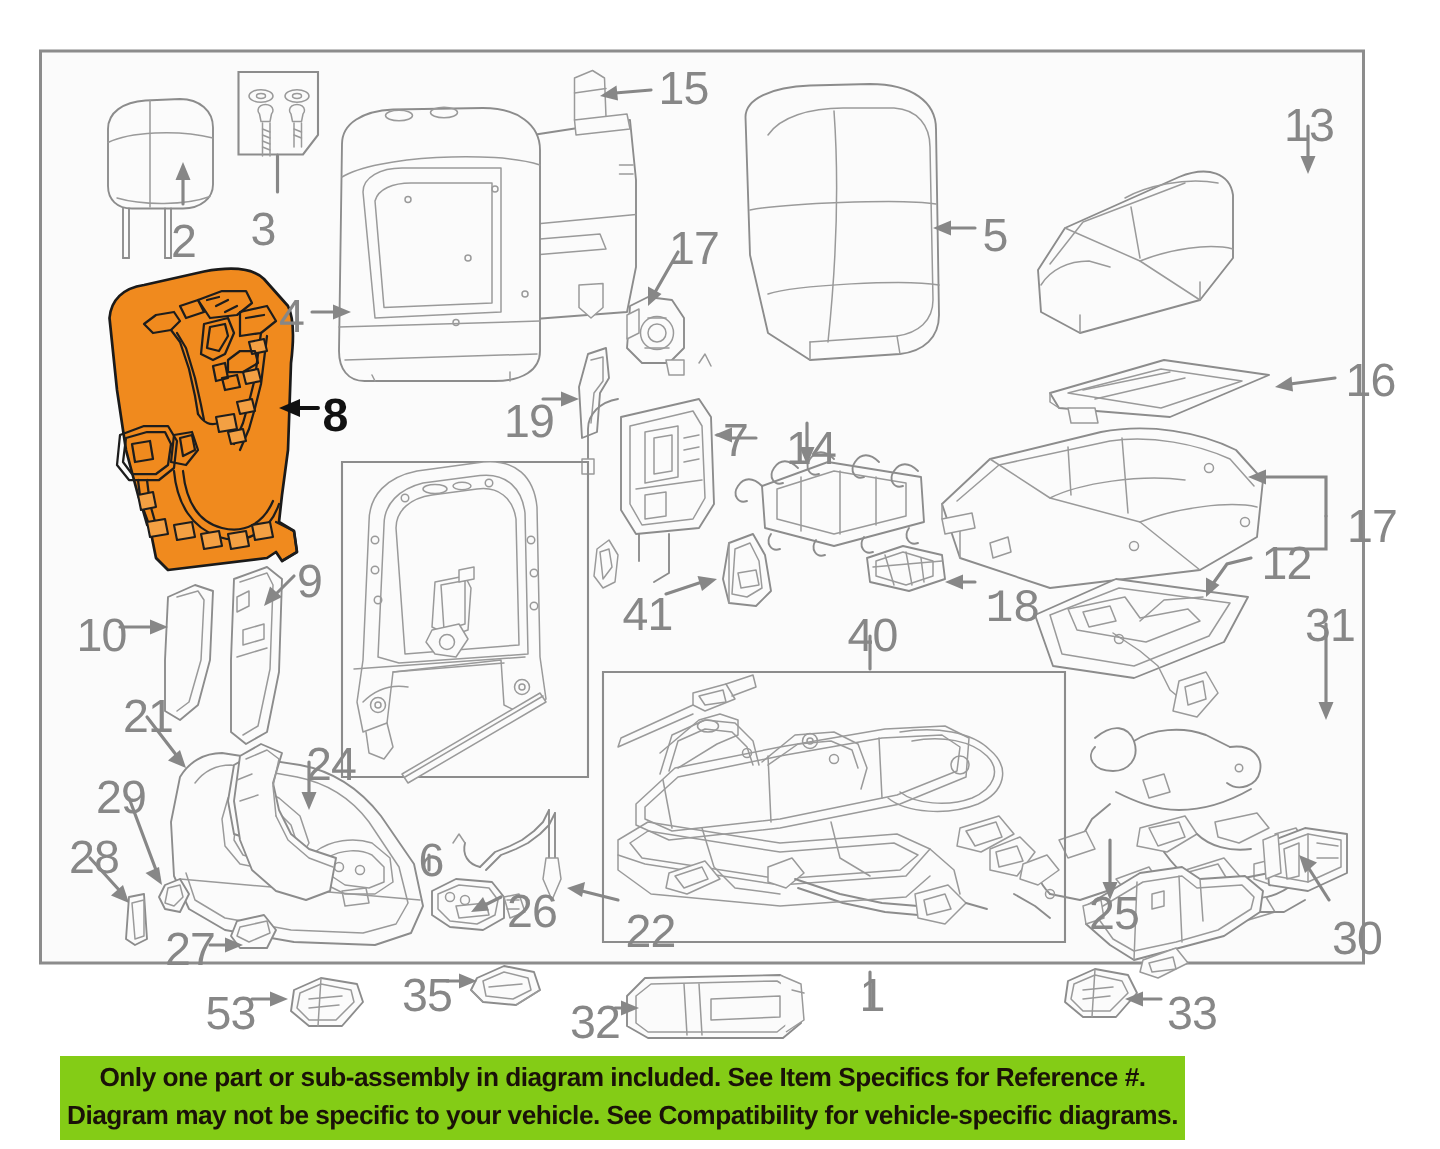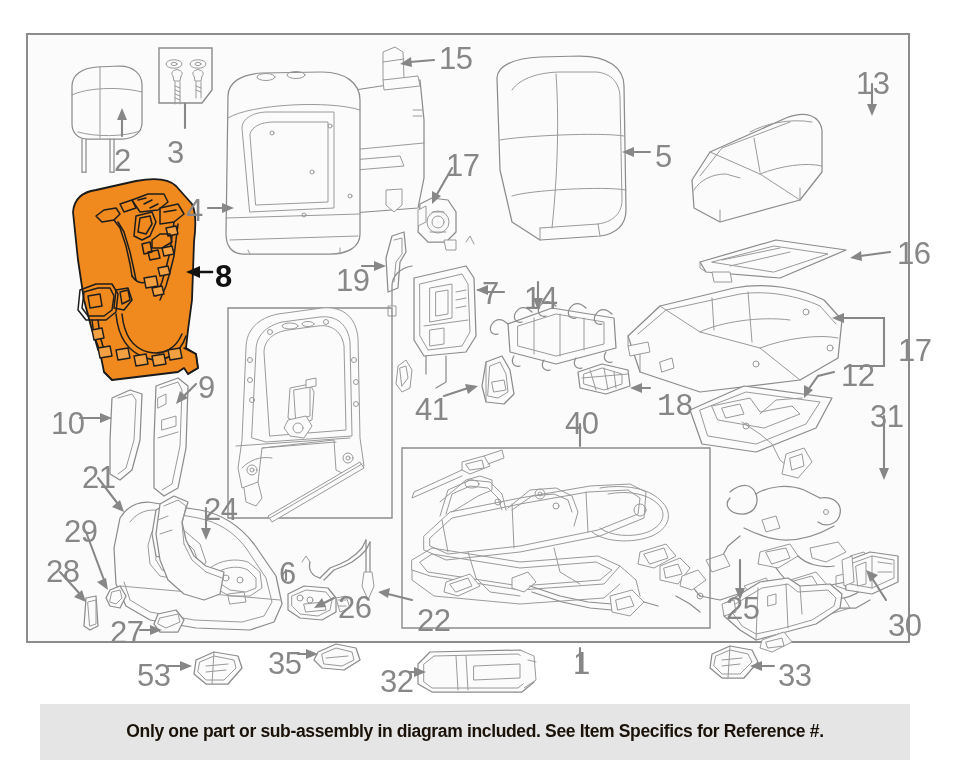--- a/index.html
+++ b/index.html
@@ -42,22 +42,22 @@
     user-select: none;
   }
   .lbl.hi {
     color: #111111;
     font-weight: 700;
   }
   
   #disclaimer-banner {
     position: absolute;
     left: 40px; top: 704px;
-    width: 870px; height: 56px;
-    background: #e5e5e5;
+    width: 750px; height: 56px;
+    background: #84cc16;
     display: flex;
     flex-direction: column;
     align-items: center;
     justify-content: center;
     padding: 2px 6px 4px 6px;
   }
   #disclaimer-banner .line {
     color: #1a1208;
     font-family: "Liberation Sans", sans-serif;
     font-weight: 700;
@@ -719,15 +719,16 @@
     <div class="lbl" style="left:888px; top:610px;">30</div>
     <div class="lbl" style="left:870px; top:401px;">31</div>
     <div class="lbl" style="left:380px; top:666px;">32</div>
     <div class="lbl" style="left:778px; top:660px;">33</div>
     <div class="lbl" style="left:137px; top:660px;">53</div>
     <div class="lbl" style="left:268px; top:648px;">35</div>
   </div>
 
   <div id="disclaimer-banner">
     <div class="line">Only one part or sub-assembly in diagram included. See Item Specifics for Reference #.</div>
+    <div class="line">Diagram may not be specific to your vehicle. See Compatibility for vehicle-specific diagrams.</div>
   </div>
 
 </div>
 
 </body></html>

